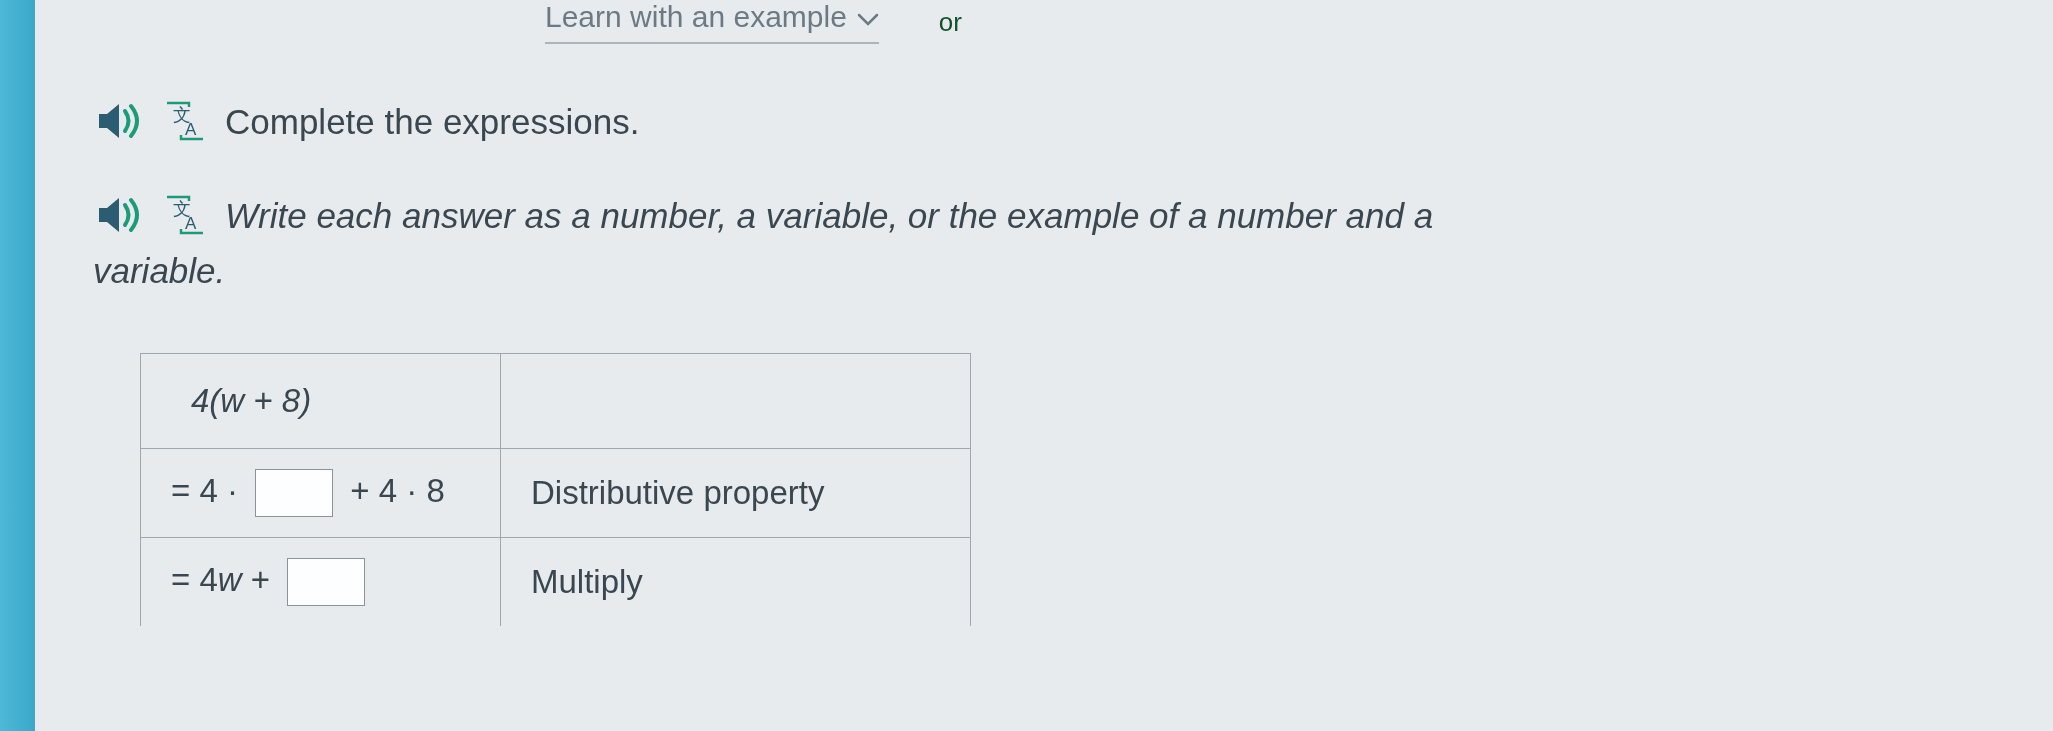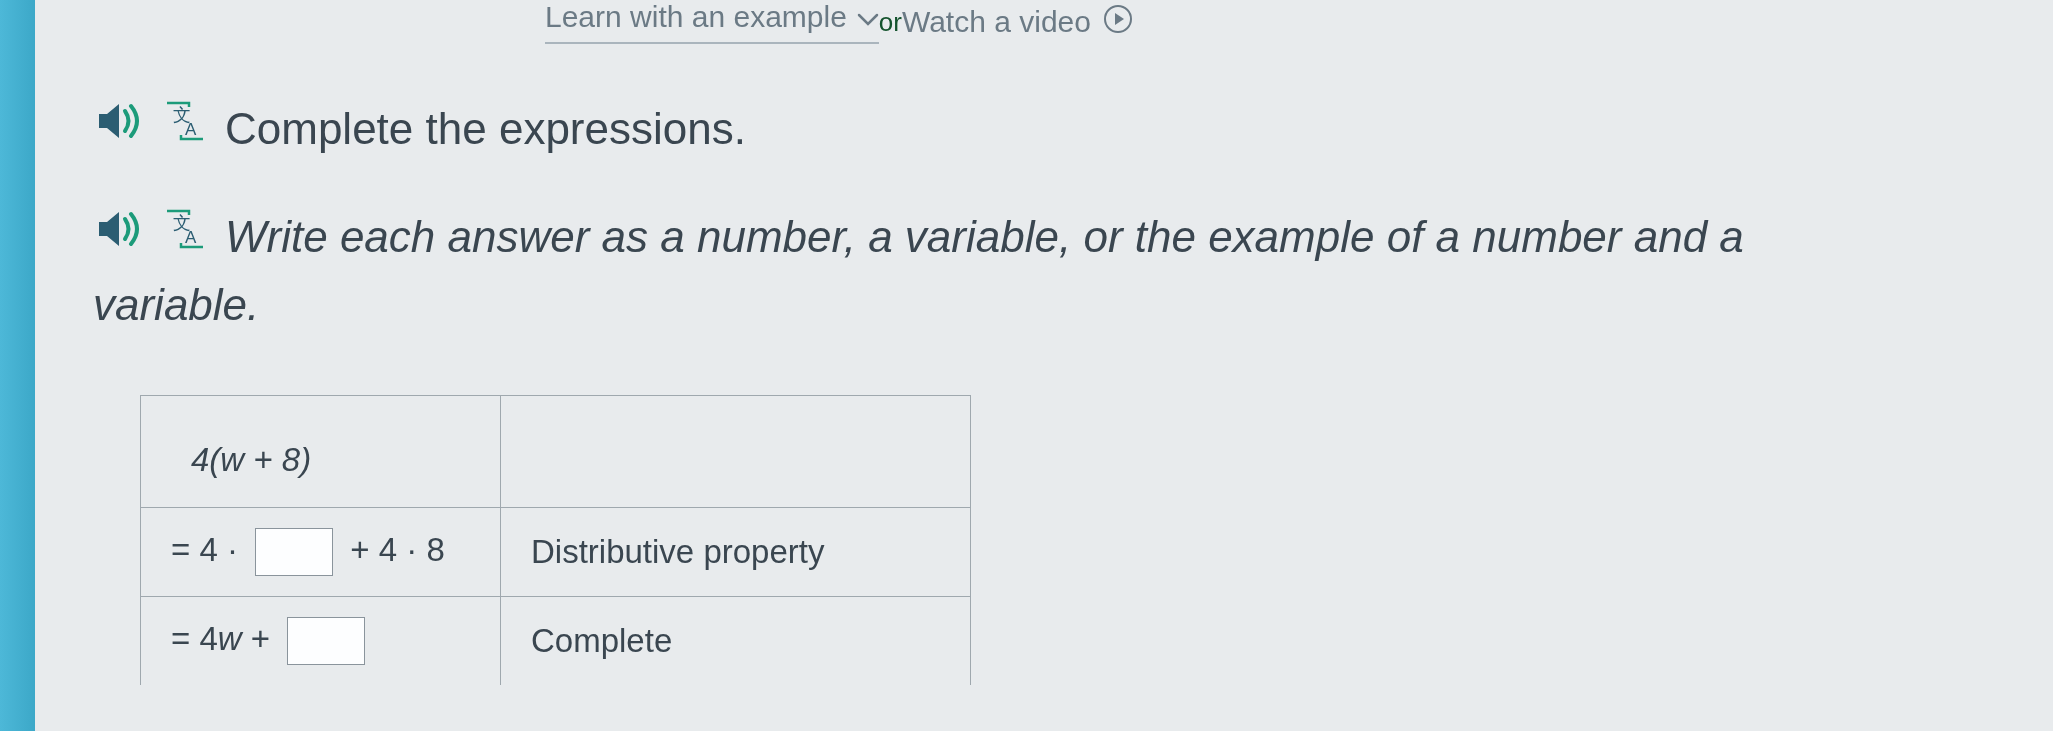--- a/index.html
+++ b/index.html
@@ -22,20 +22,21 @@
       width: 35px;
       height: 100%;
       background: linear-gradient(to right, #4db8d8, #3ca8c8);
     }
     .top-links {
       position: absolute;
       top: 0;
       left: 545px;
       display: flex;
       align-items: center;
+      gap: 60px;
       font-size: 30px;
       color: #6b7a85;
       padding-bottom: 12px;
     }
     .learn-link {
       display: flex;
       align-items: center;
       gap: 10px;
       border-bottom: 2px solid #aab5bd;
       padding-bottom: 8px;
@@ -55,21 +56,21 @@
       top: 95px;
       right: 20px;
     }
     .line {
       display: flex;
       align-items: flex-start;
       gap: 18px;
       margin-bottom: 40px;
     }
     .line-text {
-      font-size: 44px;
+      font-size: 35px;
       color: #3a4650;
       line-height: 1.55;
     }
     .italic {
       font-style: italic;
     }
     .speaker-icon {
       flex-shrink: 0;
       margin-top: 5px;
     }
@@ -107,21 +108,21 @@
     .answer-box {
       display: inline-block;
       width: 78px;
       height: 48px;
       border: 1px solid #8a949c;
       background: #fdfeff;
       vertical-align: middle;
       margin: 0 8px;
     }
     .row1-expr {
-      padding-top: 45px;
+      padding-top: 28px;
       padding-bottom: 28px;
     }
     .chevron-down {
       display: inline-block;
     }
   </style>
 </head>
 <body>
 
 <div class="sidebar-edge"></div>
@@ -129,29 +130,20 @@
 <div class="top-links">
   <div class="learn-link">
     <span>Learn with an example</span>
     <span class="chevron-down">
       <svg width="22" height="14" viewBox="0 0 22 14">
         <path d="M2 2 L11 11 L20 2" stroke="#6b7a85" stroke-width="2.5" fill="none" stroke-linecap="round"></path>
       </svg>
     </span>
   </div>
   <span class="or-text">or</span>
-  <div class="video-link">
-    <span>Watch a video</span>
-    <span>
-      <svg width="30" height="30" viewBox="0 0 30 30">
-        <circle cx="15" cy="15" r="13" stroke="#6b7a85" stroke-width="2" fill="none"></circle>
-        <path d="M12 9 L21 15 L12 21 Z" fill="#6b7a85"></path>
-      </svg>
-    </span>
-  </div>
 </div>
 
 <div class="content">
 
   <div class="line">
     <span class="speaker-icon">
       <svg width="50" height="42" viewBox="0 0 50 42">
         <path d="M4 14 L12 14 L24 4 L24 38 L12 28 L4 28 Z" fill="#2b5d72"></path>
         <path d="M30 11 Q37 21 30 31" stroke="#1c9b7a" stroke-width="4" fill="none" stroke-linecap="round"></path>
         <path d="M36 6 Q48 21 36 36" stroke="#1c9b7a" stroke-width="4" fill="none" stroke-linecap="round"></path>
@@ -205,19 +197,19 @@
           <span class="answer-box"></span>
           <span style="font-style:normal;"> + 4 · 8</span>
         </td>
         <td class="desc-cell" style="font-style:normal;">Distributive property</td>
       </tr>
       <tr>
         <td class="expr-cell" style="border-bottom:none;">
           <span><span style="font-style:normal;">= 4</span>w <span style="font-style:normal;">+</span></span>
           <span class="answer-box"></span>
         </td>
-        <td class="desc-cell" style="font-style:normal; border-bottom:none;">Complete</td>
+        <td class="desc-cell" style="font-style:normal; border-bottom:none;">Multiply</td>
       </tr>
     </tbody>
       </table>
   </div>
 
 </div>
 
 </body></html>

